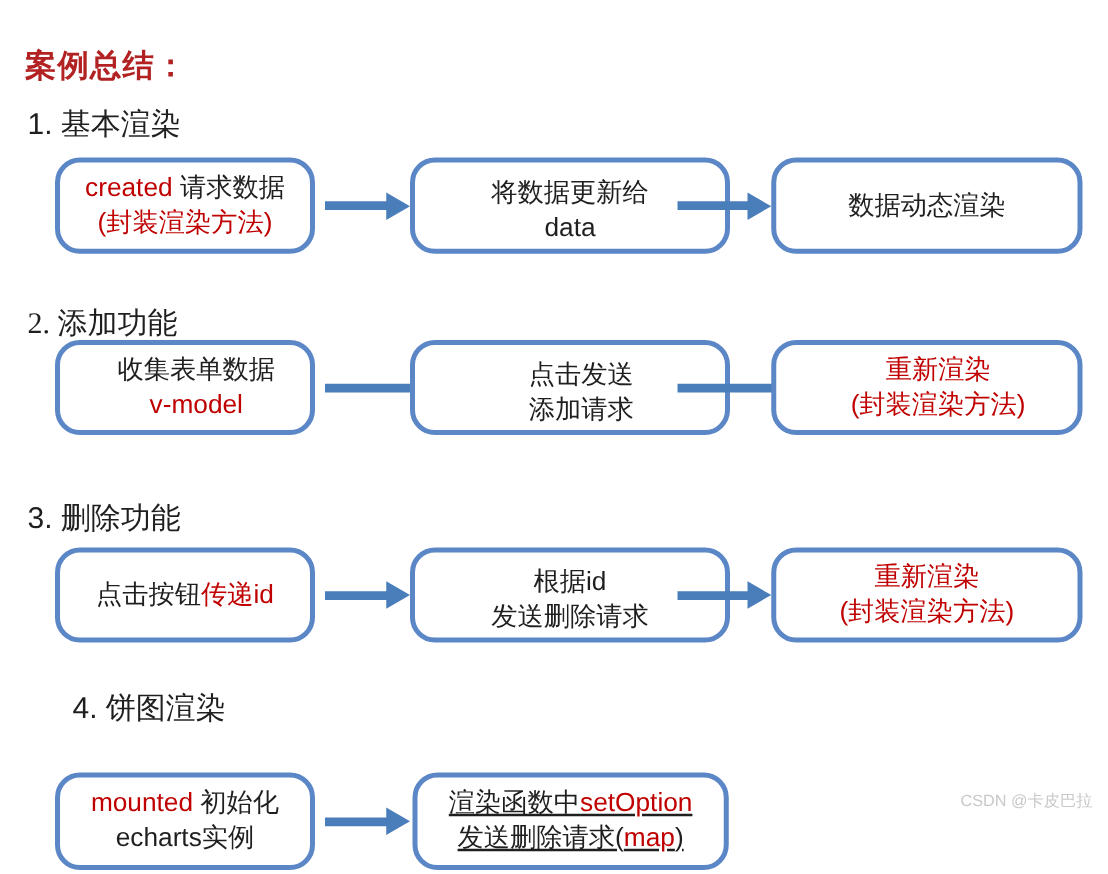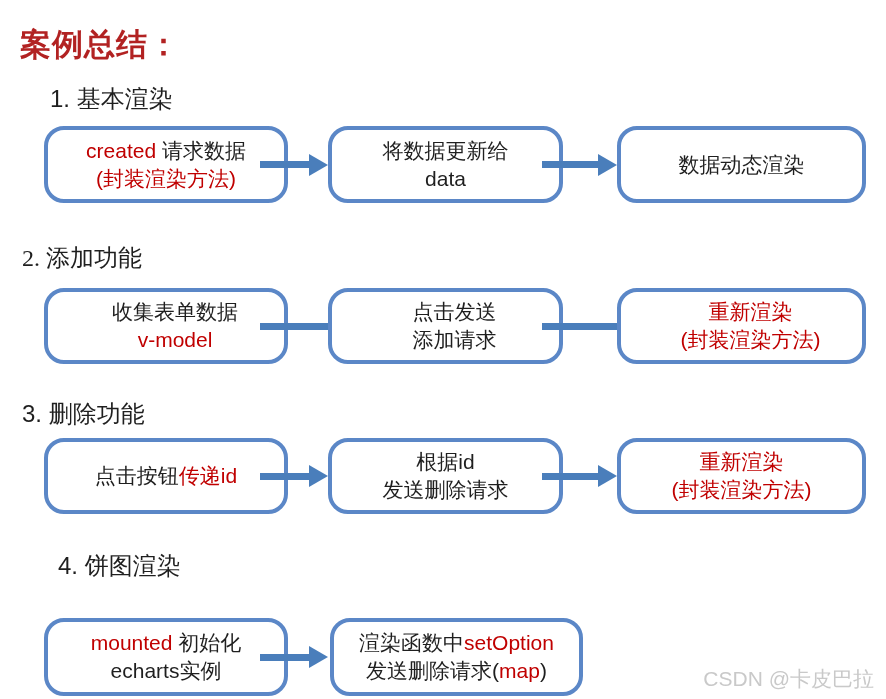--- a/index.html
+++ b/index.html
@@ -8,22 +8,22 @@
     --box-border:#5b87c7;
     --arrow-blue:#4a7ebb;
     --text-black:#1f1f1f;
     --watermark-gray:#c9c9c9;
   }
   html,body{margin:0;padding:0;background:#ffffff;}
   body{font-family:"Liberation Sans","DejaVu Sans",sans-serif;color:var(--text-black);}
   .canvas{position:relative;width:886px;height:699px;background:#fff;overflow:hidden;}
 
   .page-title{
-    position:absolute;left:20px;top:24px;
-    font-size:31px;font-weight:bold;color:var(--title-red);
+    position:absolute;left:20px;top:36px;
+    font-size:25px;font-weight:bold;color:var(--title-red);
     letter-spacing:1px;
   }
   .section-label{
     position:absolute;left:22px;
     font-size:24px;color:var(--text-black);
   }
   .flow-box{
     position:absolute;
     box-sizing:border-box;
     border:4px solid var(--box-border);
@@ -46,31 +46,31 @@
   }
   .flow-arrow .head{
     position:absolute;right:0;top:50%;
     margin-top:-11px;
     width:0;height:0;
     border-top:11px solid transparent;
     border-bottom:11px solid transparent;
     border-left:19px solid var(--arrow-blue);
   }
   .watermark{
-    position:absolute;right:12px;top:665px;
-    font-size:21px;color:var(--watermark-gray);
+    position:absolute;right:12px;top:632px;
+    font-size:13px;color:var(--watermark-gray);
   }
 
   
-  .lbl-1{top:83px;margin-left:28px;} .lbl-2{top:242px;font-family:Liberation Serif, serif;} .lbl-3{top:398px;text-align:right;} .lbl-4{top:550px;margin-left:36px;}
-  .r1{top:126px;height:77px;} .r2{top:288px;height:76px;padding-left:24px;}
+  .lbl-1{top:83px;} .lbl-2{top:242px;font-family:Liberation Serif, serif;} .lbl-3{top:398px;text-align:right;} .lbl-4{top:550px;margin-left:36px;}
+  .r1{top:126px;height:77px;} .r2{top:272px;height:76px;padding-left:24px;}
   .r3{top:438px;height:76px;} .r4{top:618px;height:78px;}
   
-  .c1{left:44px;width:244px;} .c2{left:328px;width:235px;} .c3{left:617px;width:249px;}
-  .c2w{left:330px;width:253px;}
+  .c1{left:44px;width:208px;} .c2{left:328px;width:256px;justify-content:flex-end;} .c3{left:617px;width:249px;}
+  .c2w{left:330px;width:253px;text-decoration:underline;}
   .a1{left:260px;width:68px;} .a2{left:542px;width:75px;}
   .a1 .bar{width:calc(100% - 17px);}
 </style>
 </head>
 <body>
 
 <div class="canvas">
 
   <div class="page-title">案例总结：</div>
 

